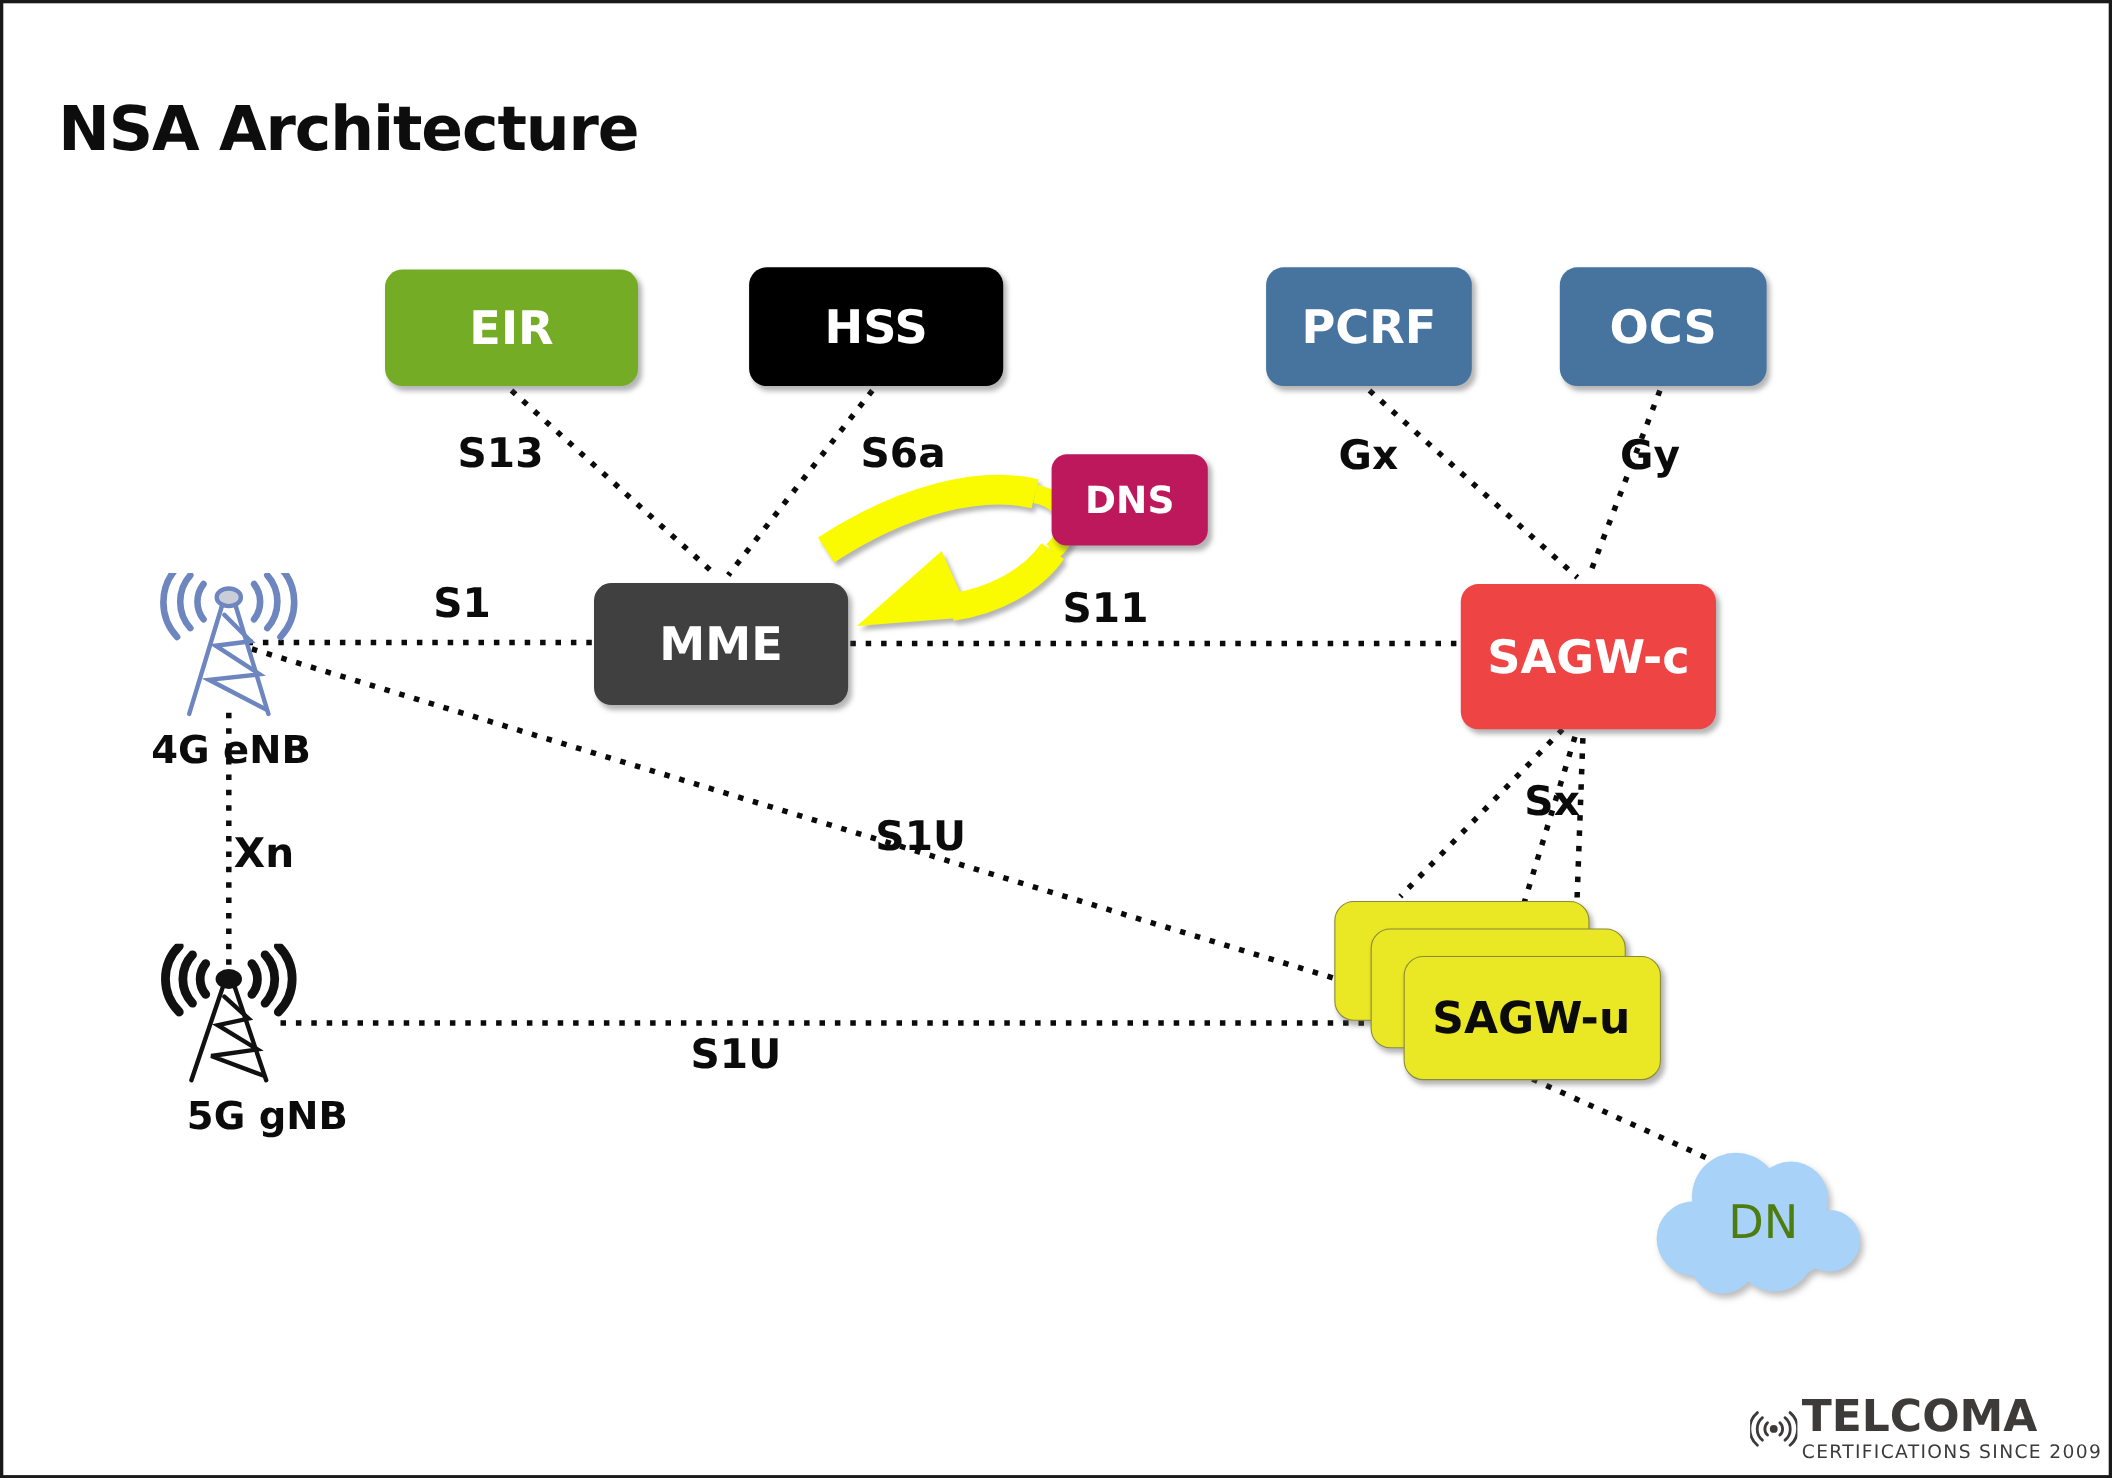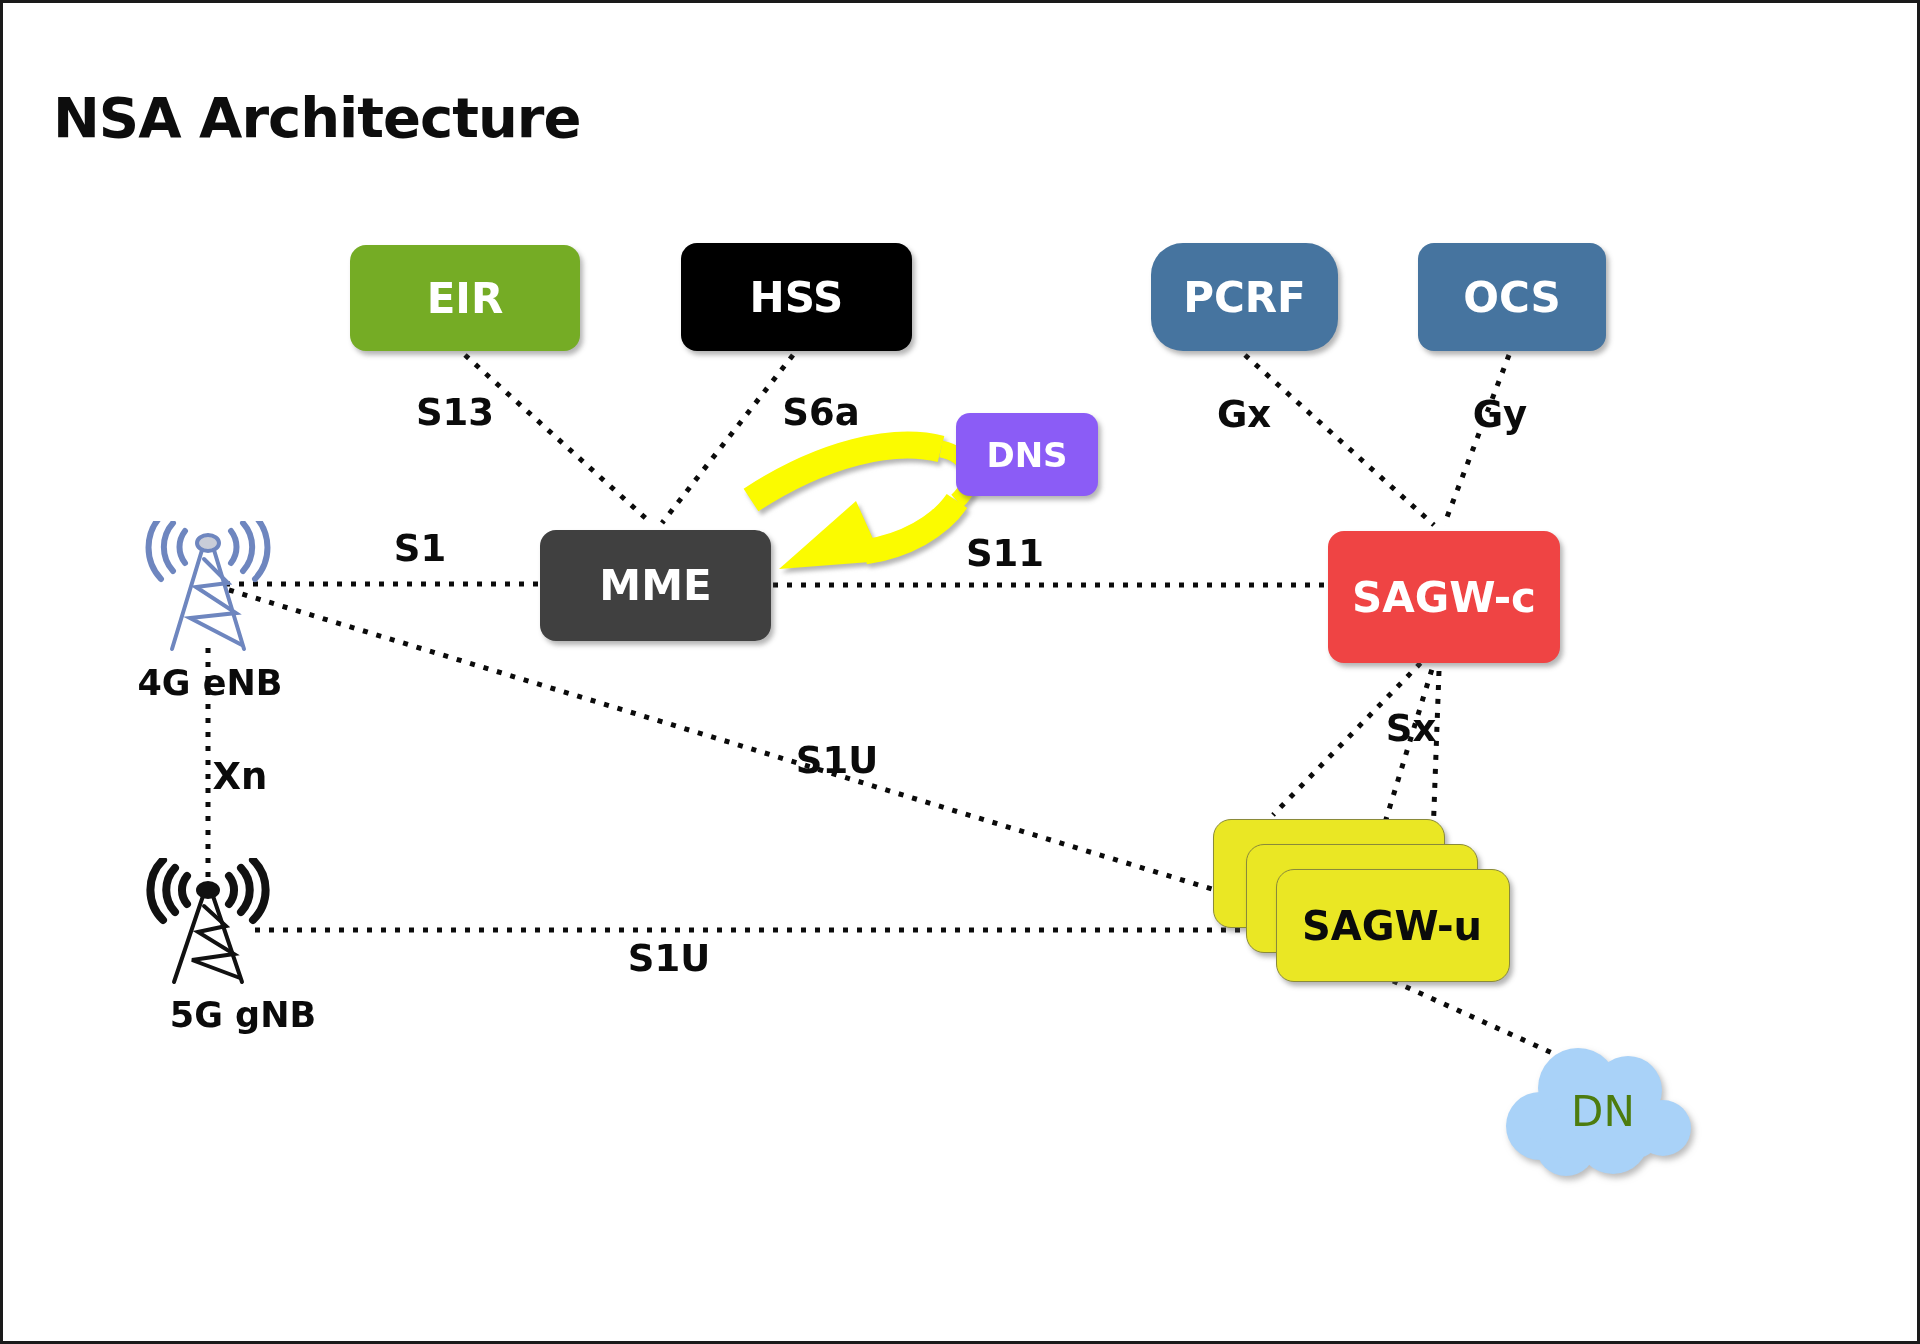--- a/index.html
+++ b/index.html
@@ -80,25 +80,25 @@
   </svg>
 
   <div class="node" style="left: 347px; top: 242px; width: 230px; height: 106px; background-color: rgb(117, 172, 37);">
     <span>EIR</span>
   </div>
 
   <div class="node" style="left: 678px; top: 240px; width: 231px; height: 108px; background-color: #000000;">
     <span>HSS</span>
   </div>
 
-  <div class="node small" style="left: 953px; top: 410px; width: 142px; height: 83px; background-color: #8b5cf6;">
+  <div class="node small" style="left: 953px; top: 410px; width: 142px; height: 83px; background-color: #be185d;">
     <span>DNS</span>
   </div>
 
-  <div class="node" style="left: 1148px; top: 240px; width: 187px; height: 108px; background-color: rgb(70, 116, 159); border-radius: 32px;">
+  <div class="node" style="left: 1148px; top: 240px; width: 187px; height: 108px; background-color: rgb(70, 116, 159);">
     <span>PCRF</span>
   </div>
 
   <div class="node" style="left: 1415px; top: 240px; width: 188px; height: 108px; background-color: rgb(70, 116, 159);">
     <span>OCS</span>
   </div>
 
   <div class="node" style="left: 537px; top: 527px; width: 231px; height: 111px; background-color: #404040;">
     <span>MME</span>
   </div>
@@ -169,14 +169,33 @@
   <div class="iface" style="left:818px;top:409px;">S6a</div>
   <div class="iface" style="left:1241px;top:411px;">Gx</div>
   <div class="iface" style="left:1497px;top:411px;">Gy</div>
   <div class="iface" style="left:417px;top:545px;">S1</div>
   <div class="iface" style="left:1002px;top:550px;">S11</div>
   <div class="iface" style="left:237px;top:773px;">Xn</div>
   <div class="iface" style="left:834px;top:757px;">S1U</div>
   <div class="iface" style="left:666px;top:955px;">S1U</div>
   <div class="iface" style="left:1408px;top:725px;">Sx</div>
 
+  <div id="logo">
+    <svg width="84" height="74" viewBox="0 0 84 74">
+      <g stroke="#3d3a3a" fill="none" stroke-linecap="round">
+        <circle cx="42" cy="37" r="7" fill="#3d3a3a" stroke="none"></circle>
+        <g stroke-width="5">
+          <path d="M31,26 A15,15 0 0 0 31,48"></path>
+          <path d="M22,17 A26,26 0 0 0 22,57"></path>
+          <path d="M13,8  A38,38 0 0 0 13,66"></path>
+          <path d="M53,26 A15,15 0 0 1 53,48"></path>
+          <path d="M62,17 A26,26 0 0 1 62,57"></path>
+          <path d="M71,8  A38,38 0 0 1 71,66"></path>
+        </g>
+      </g>
+    </svg>
+    <div class="logo-text">
+      <div class="brand">TELCOMA</div>
+      <div class="tagline">CERTIFICATIONS SINCE 2009</div>
+    </div>
+  </div>
 
 </div>
 
 </body></html>

